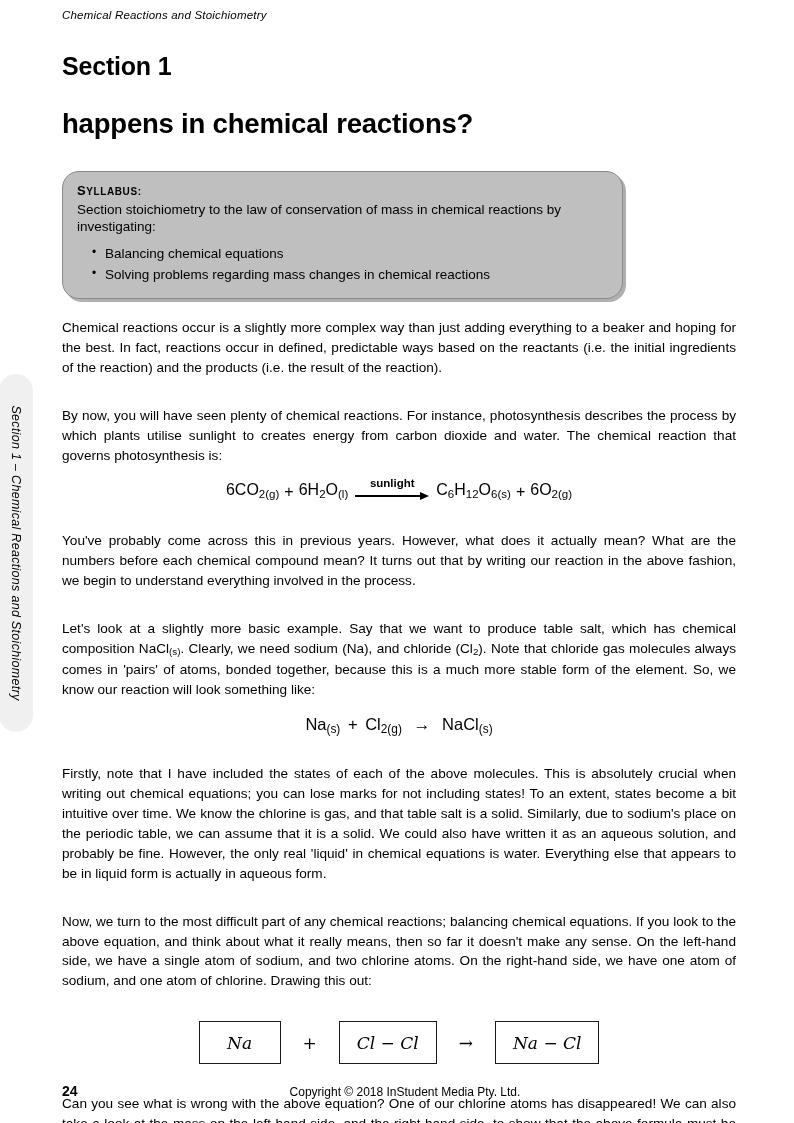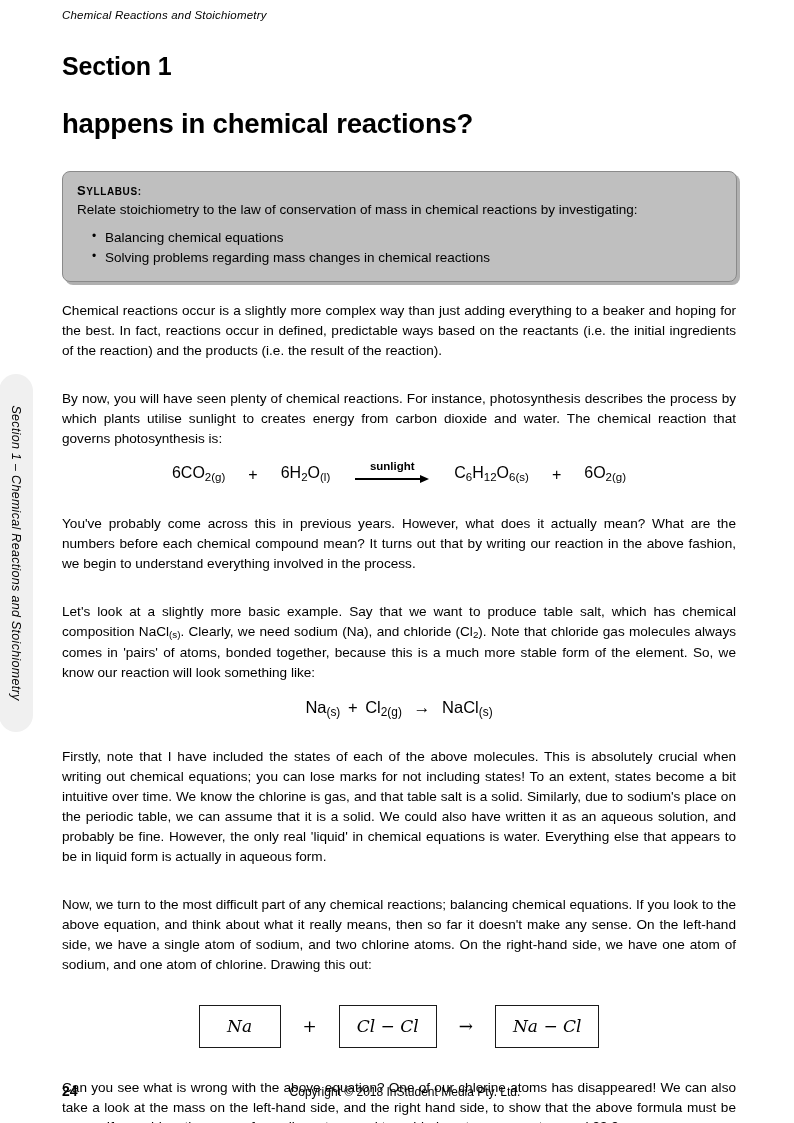--- a/index.html
+++ b/index.html
@@ -74,25 +74,25 @@
     text-align-last: left;
     letter-spacing: -0.2px;
   }
   .page-title .ln2 { display: block; }
 
   
   .syllabus-box {
     margin-top: 26px;
     background: #bfbfbf;
     border: 1px solid #8a8a8a;
-    border-radius: 8px;
+    border-radius: 17px;
     box-shadow: 3px 3px 0 rgba(150,150,150,0.75);
     padding: 11px 14px 13px 14px;
     box-sizing: border-box;
-    width: 675px;
+    width: 561px;
   }
   .syllabus-head {
     font-weight: bold;
     font-size: 10px;
     letter-spacing: 0.6px;
     margin-bottom: 4px;
   }
   .syllabus-head .cap { font-size: 13px; }
   .syllabus-text {
     font-size: 13.5px;
@@ -132,21 +132,21 @@
   .equation {
     text-align: center;
     margin-top: 14px;
     font-size: 16px;
     line-height: 1;
   }
   .eq-inline {
     display: inline-flex;
     align-items: center;
     justify-content: center;
-    gap: 20px;
+    gap: 2px;
   }
   .arrow-labeled {
     display: inline-flex;
     flex-direction: column;
     align-items: center;
     justify-content: flex-end;
     margin: 0 5px;
     position: relative;
     top: -2px;
     font-weight: bold;
@@ -250,21 +250,21 @@
 <div class="page">
 
   <div class="section-label">Section 1</div>
 
   <h1 class="page-title">
     <span class="ln2">happens in chemical reactions?</span>
   </h1>
 
   <div class="syllabus-box">
     <div class="syllabus-head"><span class="cap">S</span><span>YLLABUS:</span></div>
-    <div class="syllabus-text">Relate stoichiometry to the law of conservation of mass in chemical reactions by investigating:</div>
+    <div class="syllabus-text">Section stoichiometry to the law of conservation of mass in chemical reactions by investigating:</div>
     <ul class="syllabus-list">
       <li>Balancing chemical equations</li>
       <li>Solving problems regarding mass changes in chemical reactions</li>
     </ul>
   </div>
 
   <p class="body first">Chemical reactions occur is a slightly more complex way than just adding everything to a beaker and hoping for the best.  In fact, reactions occur in defined, predictable ways based on the reactants (i.e.  the initial ingredients of the reaction) and the products (i.e. the result of the reaction).</p>
 
   <p class="body">By now, you will have seen plenty of chemical reactions. For instance, photosynthesis describes the process by which plants utilise sunlight to creates energy from carbon dioxide and water.  The chemical reaction that governs photosynthesis is:</p>
 

